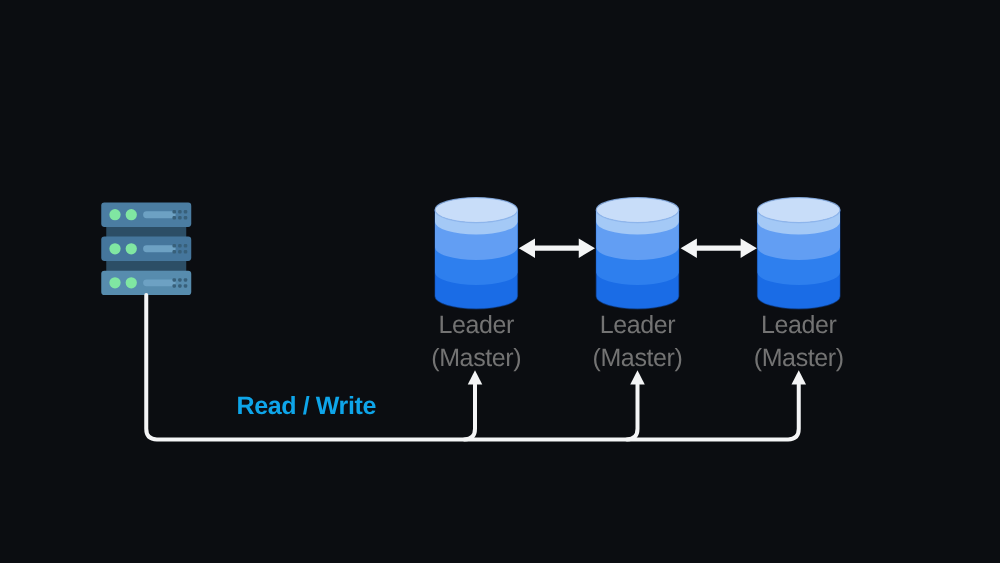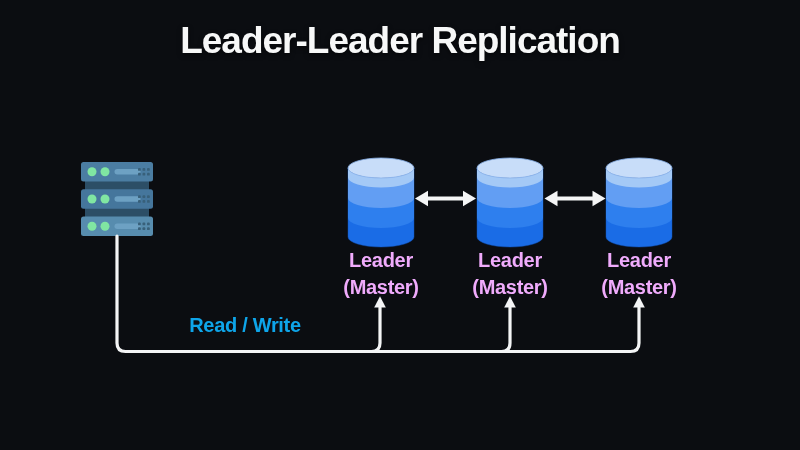--- a/index.html
+++ b/index.html
@@ -9,34 +9,33 @@
     font-family:"Liberation Sans","DejaVu Sans",sans-serif;
   }
   .title{
     position:absolute;top:20px;left:0;right:0;margin:0;
     text-align:center;font-size:37px;font-weight:700;letter-spacing:-1px;
     color:#f7f8f8;text-shadow:0 2px 5px rgba(0,0,0,.55);
   }
   .overlay{position:absolute;left:0;top:0;width:800px;height:450px;display:block;}
   .db-label{
     position:absolute;top:247px;width:150px;text-align:center;
-    color:#f0abfc;font-size:20px;font-weight:700;line-height:27px;letter-spacing:-.3px;
+    color:#737373;font-size:20px;font-weight:400;line-height:27px;letter-spacing:-.3px;
   }
   .db-label span{display:block;}
   .rw-label{
     position:absolute;left:165px;top:314px;width:160px;text-align:center;
     color:#0ea5e9;font-size:20px;font-weight:700;letter-spacing:-.3px;
   }
 </style>
 </head>
 <body>
 
 <div class="stage">
 
-  <h1 class="title">Leader-Leader Replication</h1>
 
   <svg class="overlay" viewBox="0 0 800 450">
     <defs>
 
       <g id="cylinder">
         <path d="M0,10 A33,10 0 0 0 66,10 L66,79 A33,10 0 0 1 0,79 Z" stroke="#1254bd" stroke-opacity="0.45" stroke-width="1" fill="#1a6ce6"></path>
         <path d="M0,10 A33,10 0 0 0 66,10 L66,60 A33,10 0 0 1 0,60 Z" fill="#2e7fee"></path>
         <path d="M0,10 A33,10 0 0 0 66,10 L66,40 A33,10 0 0 1 0,40 Z" fill="#629ef3"></path>
         <path d="M0,10 A33,10 0 0 0 66,10 L66,19.5 A33,10 0 0 1 0,19.5 Z" fill="#a4c9f6"></path>
         <ellipse cx="33" cy="10" rx="33" ry="10" stroke="#8ab2ea" stroke-opacity="0.8" stroke-width="1" fill="#c8ddf9"></ellipse>

